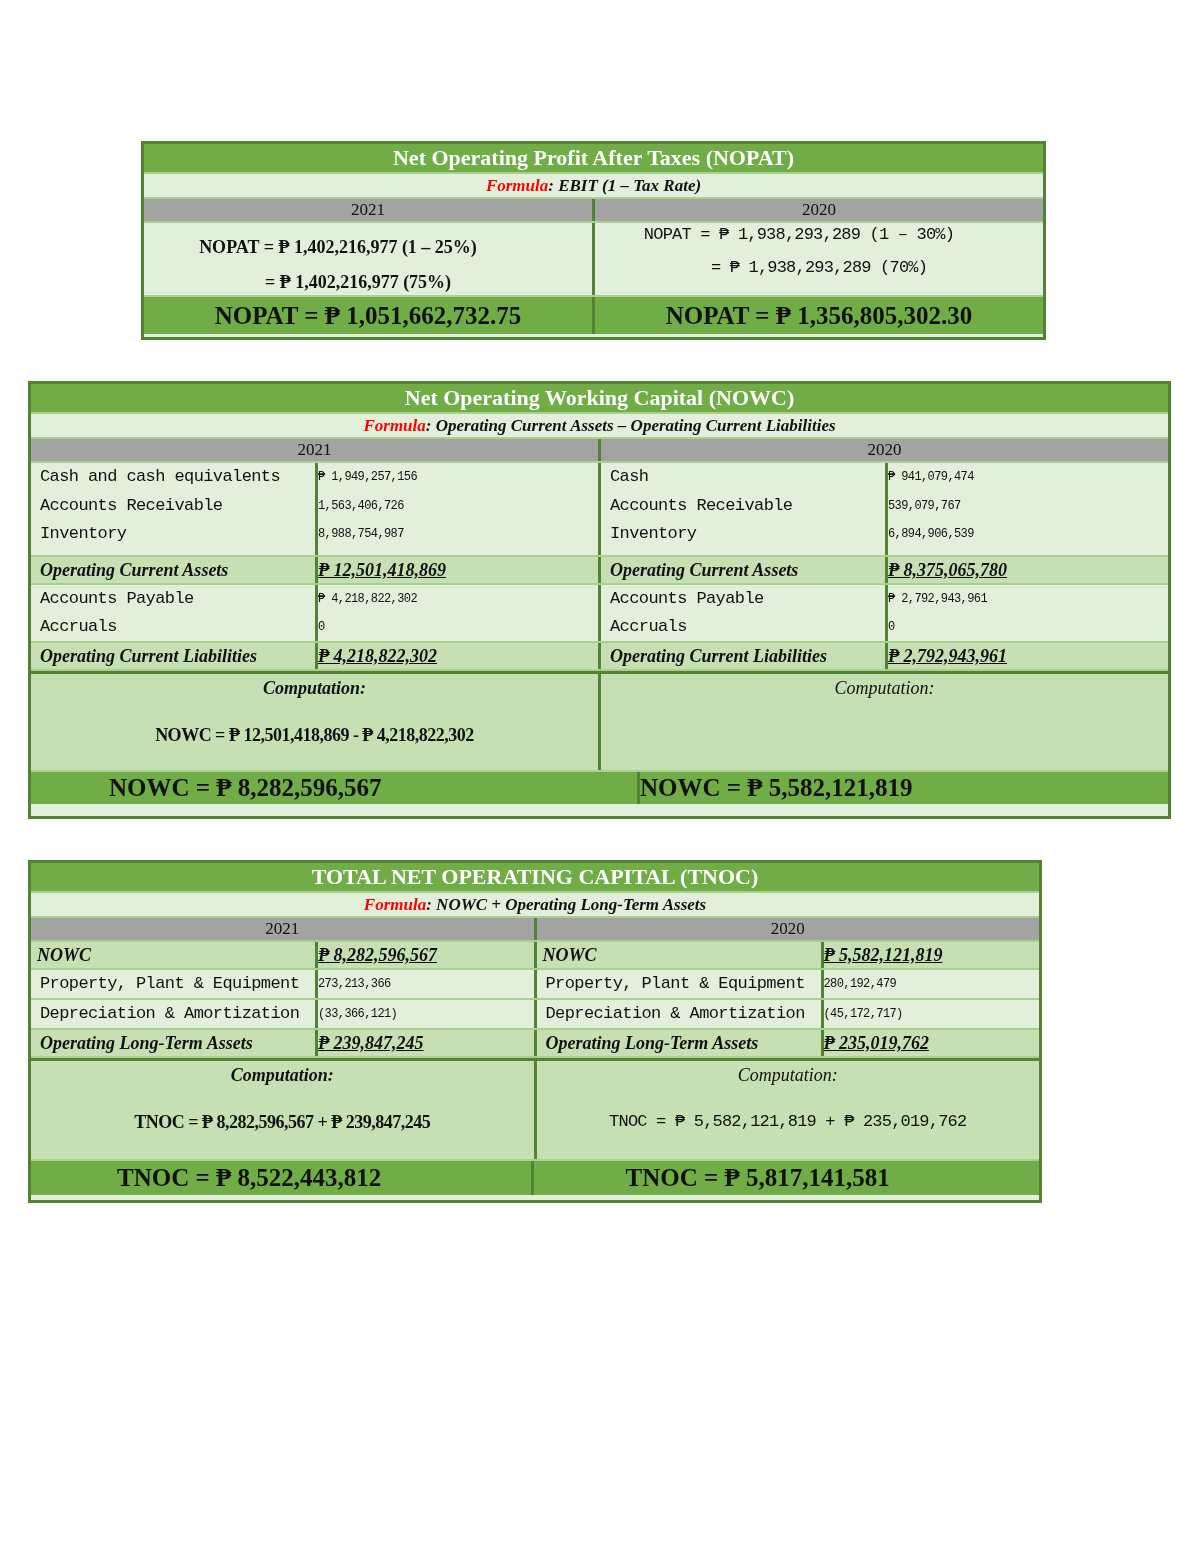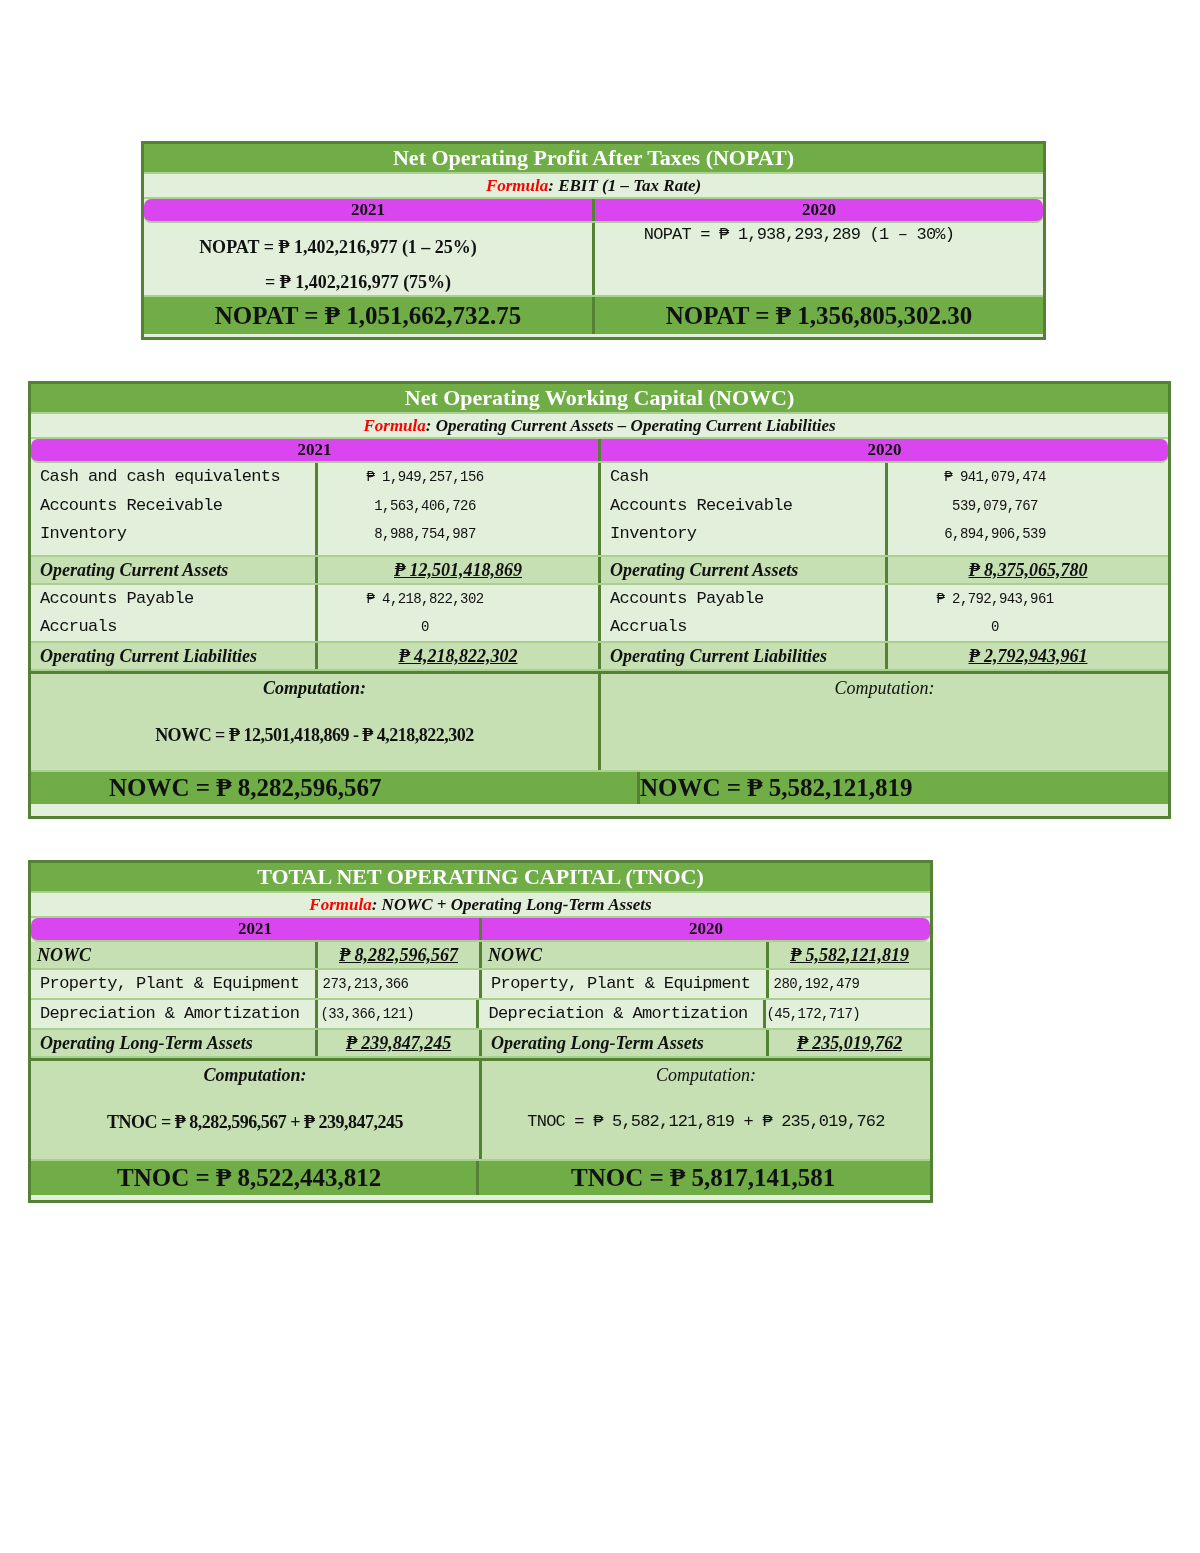--- a/index.html
+++ b/index.html
@@ -1,28 +1,28 @@
 <!DOCTYPE html>
 <html><head>
 <meta charset="utf-8">
 <style>
   html, body { margin: 0; padding: 0; background: #ffffff; }
   body { width: 1200px; height: 1553px; position: relative; font-family: "Liberation Serif", serif; color: #111; }
   .tbl { position: absolute; border: 3px solid #548235; box-sizing: border-box; background: #E2EFDA; }
   .title { background: #70AD47; color: #fff; font-weight: bold; text-align: center; font-size: 22px; line-height: 28px; height: 28px; border-bottom: 2px solid #A9D08E; }
   .formula { background: #E2EFDA; text-align: center; font-style: italic; font-weight: bold; font-size: 17px; line-height: 23px; height: 23px; border-bottom: 2px solid #A9D08E; }
   .formula .red { color: #FF0000; }
-  .years { display: flex; background: #d946ef; height: 22px; line-height: 22px; font-weight: bold; font-size: 17px; border-bottom: 2px solid #A9D08E; border-radius: 7px; }
+  .years { display: flex; background: #a3a3a3; height: 22px; line-height: 22px; font-weight: normal; font-size: 17px; border-bottom: 2px solid #A9D08E; }
   .years > div { flex: 1; text-align: center; }
   .half { flex: 1; }
   .vsep { border-left: 3px solid #548235; }
   .row2 { display: flex; }
   .row2 > .half { display: flex; }
   .lbl { width: 287px; box-sizing: border-box; padding-left: 9px; border-right: 3px solid #548235; font-family: "Liberation Mono", monospace; font-size: 17px; letter-spacing: -0.6px; }
-  .val { flex: 1; text-align: center; padding-right: 66px; font-family: "Liberation Mono", monospace; font-size: 14px; letter-spacing: -0.6px; }
+  .val { flex: 1; text-align: left; padding-right: 66px; font-family: "Liberation Mono", monospace; font-size: 12px; letter-spacing: -0.6px; }
   .sub .lbl, .sub .val { font-family: "Liberation Serif", serif; font-style: italic; font-weight: bold; font-size: 18px; letter-spacing: 0; }
   .sub .val { padding-right: 0; text-decoration: underline; }
   .sub { background: #C6E0B4; border-top: 2px solid #A9D08E; border-bottom: 2px solid #A9D08E; }
   .comp { display: flex; background: #C6E0B4; border-top: 3px solid #548235; }
   .comp > .half { text-align: center; }
   .comp-head { font-style: italic; font-size: 18px; margin-top: 4px; }
   .comp-head.b { font-weight: bold; }
   .comp-expr { font-size: 18px; margin-top: 26px; }
   .comp-expr.b { font-weight: bold; letter-spacing: -0.5px; }
   .comp-expr.m { font-family: "Liberation Mono", monospace; font-size: 17px; letter-spacing: -0.8px; }
@@ -39,20 +39,21 @@
     <div>2021</div>
     <div class="vsep">2020</div>
   </div>
   <div class="row2" style="height:72px;">
     <div class="half" style="display:block; text-align:center; font-weight:bold; font-size:18px;">
       <div style="margin-top:14px; padding-right:60px;">NOPAT = ₱ 1,402,216,977 (1 – 25%)</div>
       <div style="margin-top:14px; padding-right:20px;">= ₱ 1,402,216,977 (75%)</div>
     </div>
     <div class="half vsep" style="display:block; text-align:center; font-family:'Liberation Mono', monospace; font-size:17px; letter-spacing:-0.8px;">
       <div style="margin-top:2px; padding-right:40px;">NOPAT = ₱ 1,938,293,289 (1 – 30%)</div>
+      <div style="margin-top:14px;">= ₱ 1,938,293,289 (70%)</div>
     </div>
   </div>
   <div class="result" style="height:37px; line-height:37px;">
     <div class="half">NOPAT = ₱ 1,051,662,732.75</div>
     <div class="half vsep">NOPAT = ₱ 1,356,805,302.30</div>
   </div>
 </div>
 
 <div class="tbl" style="left:28px; top:381px; width:1143px; height:438px;">
   <div class="title">Net Operating Working Capital (NOWC)</div>
@@ -143,21 +144,21 @@
       <div class="comp-head">Computation:</div>
     </div>
   </div>
 
   <div class="result" style="height:32px; line-height:32px;">
     <div class="half" style="text-align:left; padding-left:78px;">NOWC = ₱ 8,282,596,567</div>
     <div class="half vsep" style="text-align:left; ">NOWC = ₱ 5,582,121,819</div>
   </div>
 </div>
 
-<div class="tbl" style="left:28px; top:860px; width:905px; height:343px;">
+<div class="tbl" style="left:28px; top:860px; width:1014px; height:343px;">
   <div class="title">TOTAL NET OPERATING CAPITAL (TNOC)</div>
   <div class="formula"><span class="red">Formula</span><span>: NOWC + Operating Long-Term Assets</span></div>
   <div class="years">
     <div>2021</div>
     <div class="vsep">2020</div>
   </div>
 
   <div class="row2 sub" style="height:26px; line-height:26px; border-top:none;">
     <div class="half">
       <div class="lbl" style="padding-left:6px;">NOWC</div>

